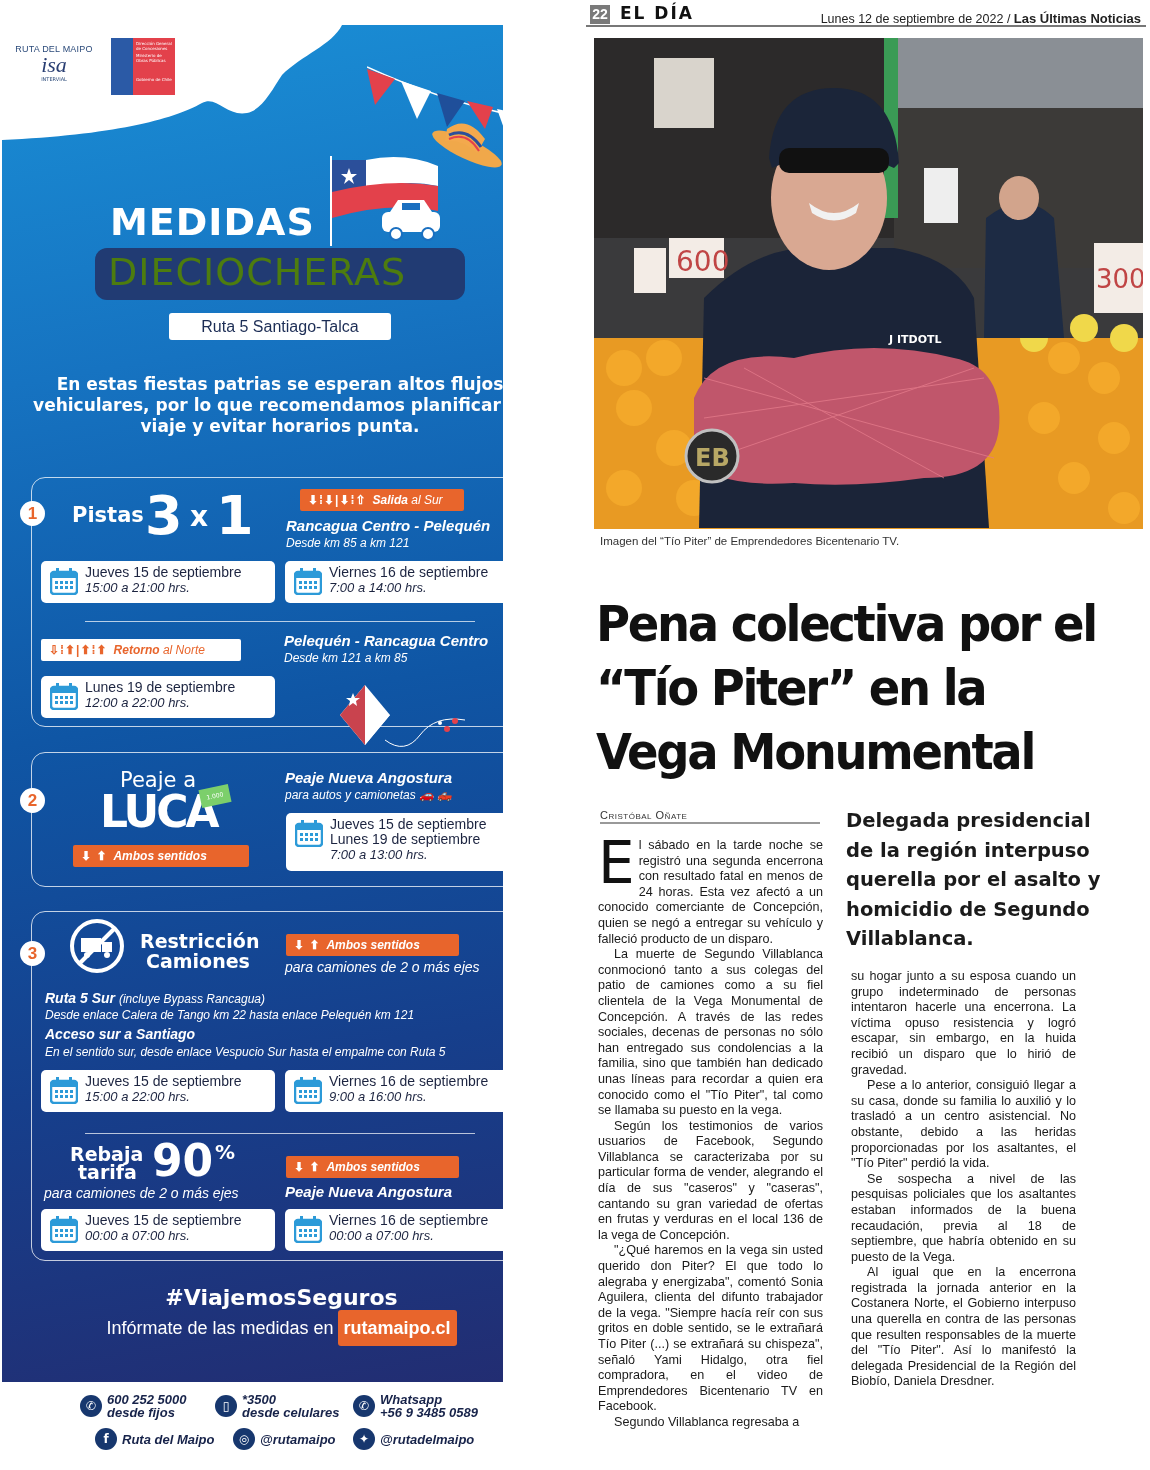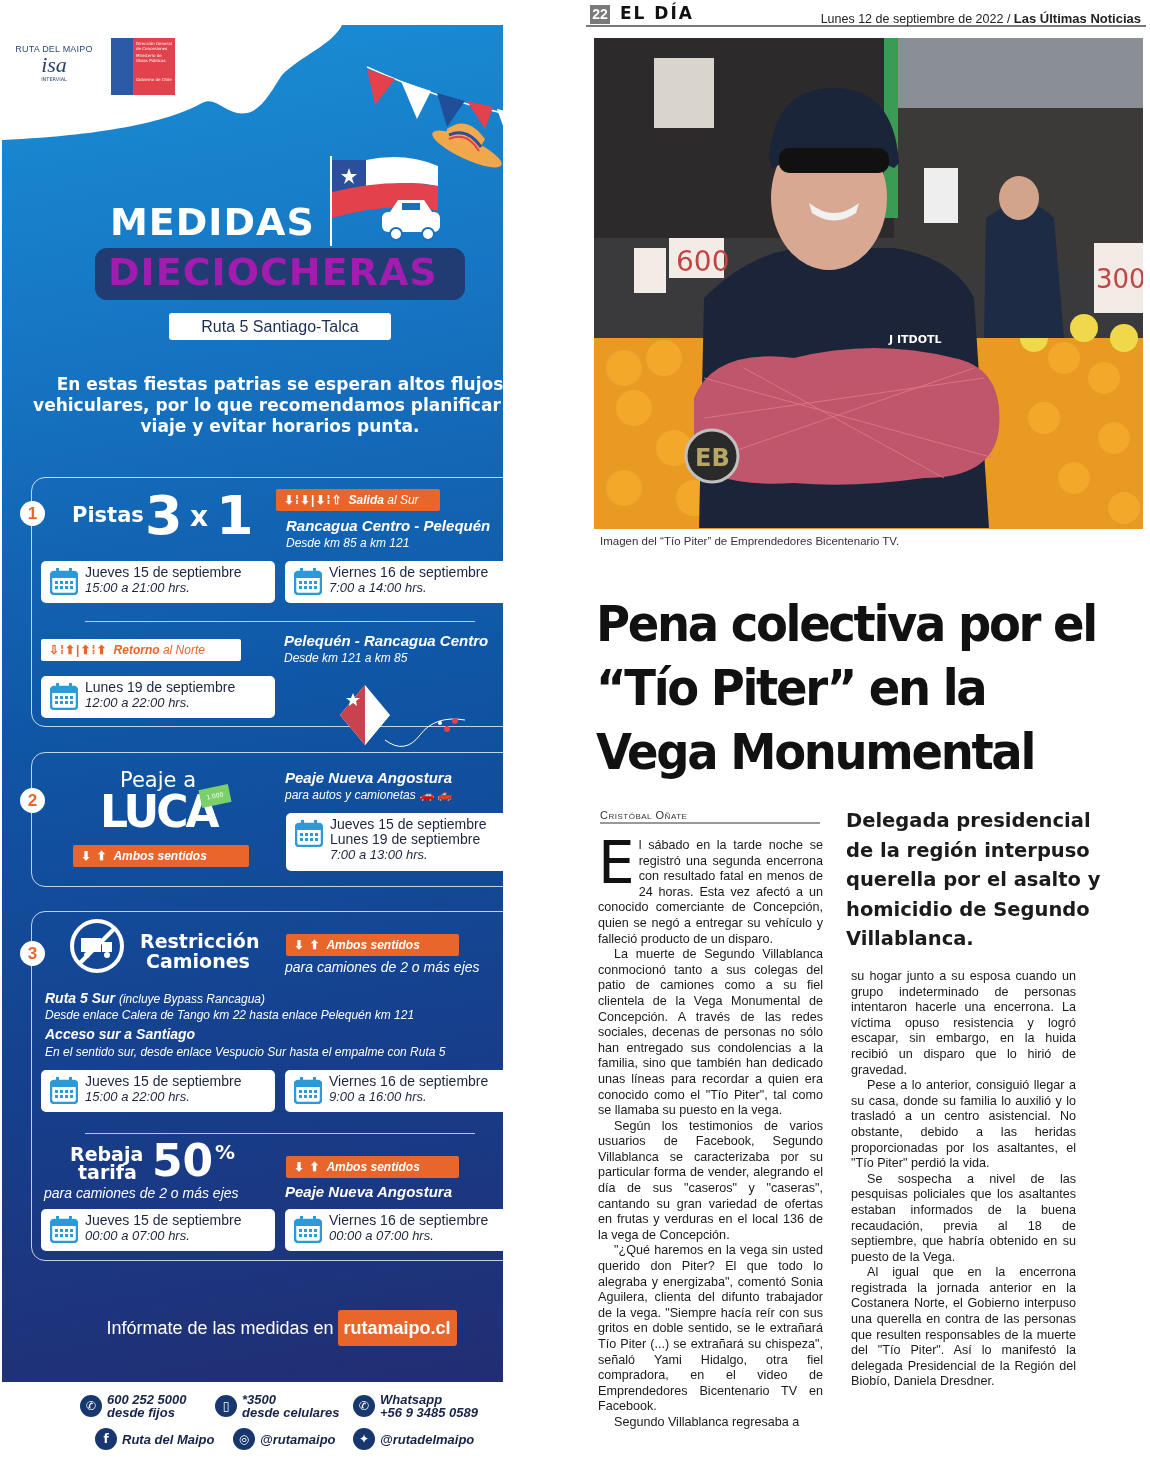--- a/index.html
+++ b/index.html
@@ -17,21 +17,21 @@
 .logo-ruta .t3{font-size:5px}
 .logo-gob{position:absolute;left:111px;top:38px;width:64px;height:57px;display:flex}
 .logo-gob .b{width:22px;background:#2b5aa6;position:relative}
 .logo-gob .b:after{content:"";position:absolute;left:0;top:0;width:22px;height:24px;background:#fff;opacity:.0}
 .logo-gob .r{flex:1;background:#e3414b;color:#fff;font-size:4px;padding:3px;line-height:5px}
 .bunting{position:absolute;left:365px;top:34px}
 
 .title-wrap{position:absolute;left:95px;top:200px;width:370px}
 .t-medidas{position:absolute;left:15px;top:0;font-family:"DejaVu Sans",sans-serif;font-weight:bold;font-size:38px;color:#fff;letter-spacing:1px}
 .t-box{position:absolute;left:0;top:48px;width:370px;height:52px;background:#213b73;border-radius:12px}
-.t-diec{position:absolute;left:13px;top:50px;font-weight:bold;font-size:38px;color:#a21caf;letter-spacing:1px}
+.t-diec{position:absolute;left:13px;top:50px;font-weight:normal;font-size:38px;color:#4d7c0f;letter-spacing:1px}
 .flag{position:absolute;left:235px;top:-44px}
 .ruta-pill{position:absolute;left:169px;top:313px;width:222px;height:27px;background:#fff;border-radius:3px;
   text-align:center;font-size:16px;line-height:27px;color:#1c2d55;font-family:"Liberation Sans",sans-serif}
 .intro{position:absolute;left:20px;top:374px;width:520px;text-align:center;color:#fff;font-weight:bold;font-size:17px;line-height:21px}
 
 .sect{position:absolute;left:31px;width:497px;border:1.5px solid rgba(255,255,255,.75);border-radius:14px}
 .num{position:absolute;width:25px;height:25px;border-radius:50%;background:#fff;color:#e8652c;font-weight:bold;
   font-size:17px;text-align:center;line-height:25px;font-family:"Liberation Sans",sans-serif}
 .tag{position:absolute;height:22px;background:#e8652c;border-radius:2px;color:#fff;font-style:italic;font-size:12px;
   line-height:22px;padding-left:8px;font-family:"Liberation Sans",sans-serif;font-weight:bold;white-space:nowrap}
@@ -132,21 +132,21 @@
   <div class="ruta-pill">Ruta 5 Santiago-Talca</div>
   <div class="intro">En estas fiestas patrias se esperan altos flujos vehiculares, por lo que recomendamos planificar tu viaje y evitar horarios punta.</div>
 
   <div class="sect" style="top:477px;height:250px"></div>
   <div class="num" style="left:20px;top:501px">1</div>
   <div class="big-white" style="left:72px;top:503px;font-size:21px">Pistas</div>
   <div class="big-white" style="left:145px;top:484px;font-size:54px">3</div>
   <div class="big-white" style="left:190px;top:500px;font-size:28px">x</div>
   <div class="big-white" style="left:216px;top:484px;font-size:54px">1</div>
 
-  <div class="tag" style="left:276px;top:489px;width:164px">
+  <div class="tag" style="left:300px;top:489px;width:164px">
     <span class="arr">⬇⁞⬇|⬇⁞⇧</span><span>Salida</span><span class="rest"> al Sur</span>
   </div>
   <div class="route" style="left:286px;top:517px">Rancagua Centro - Pelequén</div>
   <div class="route-sub" style="left:286px;top:536px">Desde km 85 a km 121</div>
 
   <div class="date" style="left:41px;top:561px">
     <svg class="cal" viewBox="0 0 28 27">
         <rect x="1" y="4" width="26" height="22" rx="3" fill="none" stroke="#2c9ad8" stroke-width="2.5"></rect>
         <rect x="1" y="4" width="26" height="6" fill="#2c9ad8"></rect>
         <rect x="6" y="0" width="3" height="6" fill="#2c9ad8"></rect>
@@ -312,21 +312,21 @@
           <rect x="20" y="18" width="3" height="3"></rect>
         </g>
       </svg>
     <div class="d1">Viernes 16 de septiembre</div>
     <div class="d2">9:00 a 16:00 hrs.</div>
   </div>
   <div class="divider" style="left:85px;top:1133px;width:390px"></div>
 
   <div class="big-white" style="left:70px;top:1145px;font-size:19px;line-height:19px">Rebaja</div>
   <div class="big-white" style="left:78px;top:1163px;font-size:19px;line-height:19px">tarifa</div>
-  <div class="big-white" style="left:152px;top:1138px;font-size:44px;line-height:46px">50</div>
+  <div class="big-white" style="left:152px;top:1138px;font-size:44px;line-height:46px">90</div>
   <div class="big-white" style="left:215px;top:1140px;font-size:20px">%</div>
   <div class="route-sub" style="left:44px;top:1185px;font-size:14px">para camiones de 2 o más ejes</div>
   <div class="tag" style="left:286px;top:1156px;width:173px">
     <span class="arr">⬇ ⬆</span><span>Ambos sentidos</span>
   </div>
   <div class="route" style="left:285px;top:1183px">Peaje Nueva Angostura</div>
   <div class="date" style="left:41px;top:1209px">
     <svg class="cal" viewBox="0 0 28 27">
         <rect x="1" y="4" width="26" height="22" rx="3" fill="none" stroke="#2c9ad8" stroke-width="2.5"></rect>
         <rect x="1" y="4" width="26" height="6" fill="#2c9ad8"></rect>
@@ -360,20 +360,21 @@
           <rect x="5" y="18" width="3" height="3"></rect>
           <rect x="10" y="18" width="3" height="3"></rect>
           <rect x="15" y="18" width="3" height="3"></rect>
           <rect x="20" y="18" width="3" height="3"></rect>
         </g>
       </svg>
     <div class="d1">Viernes 16 de septiembre</div>
     <div class="d2">00:00 a 07:00 hrs.</div>
   </div>
 
+  <div class="hashtag">#ViajemosSeguros</div>
   <div class="inform">
     <span>Infórmate de las medidas en</span><span class="url">rutamaipo.cl</span>
   </div>
 
   <div class="contacts">
     <div class="c-item" style="left:80px;top:8px">
       <span class="c-ic">✆</span>
       <span class="c-tx"><span>600 252 5000</span><br><span>desde fijos</span></span>
     </div>
     <div class="c-item" style="left:215px;top:8px">

